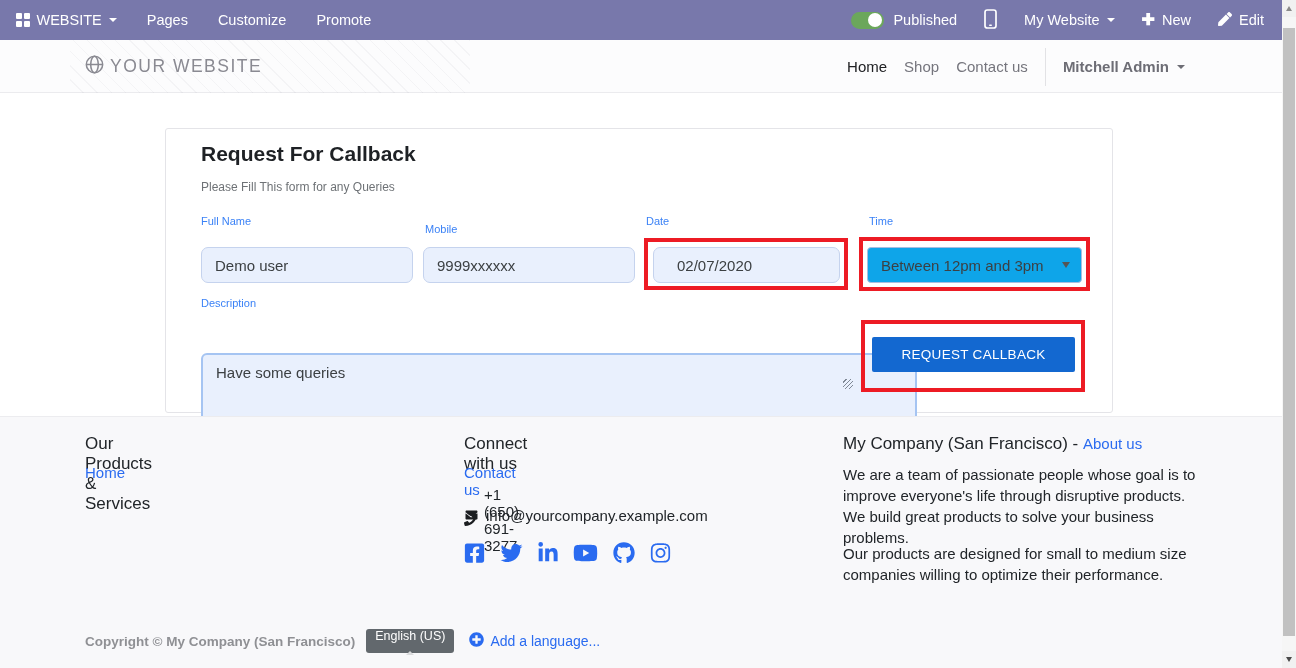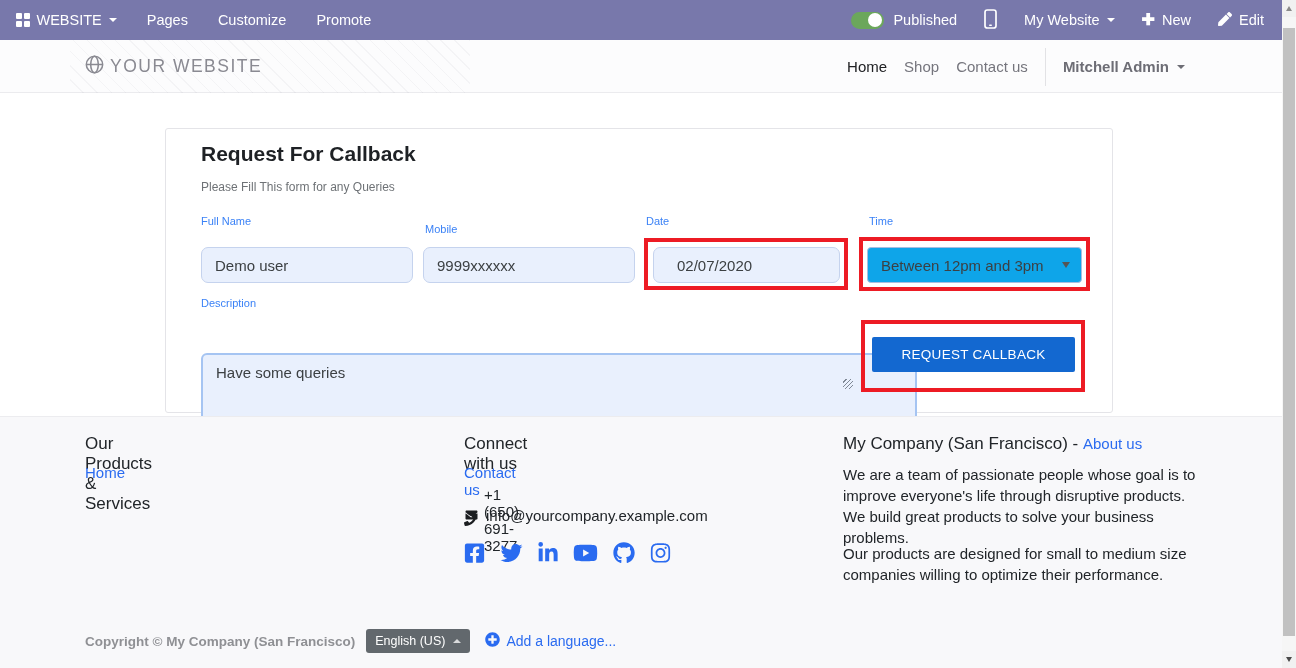--- a/index.html
+++ b/index.html
@@ -76,21 +76,21 @@
   .fc-head { position:absolute; top:17px; left:0; }
   .fc-link { position:absolute; top:47px; left:0; font-size:15px; }
   .contact-line { position:absolute; left:0; display:flex; align-items:center; gap:7px;
                   font-size:15px; color:#212529; }
   .social-row { position:absolute; left:0; top:125px; display:flex; align-items:center; gap:15px; }
   .social-row svg { fill:#2a6bf0; height:22px; }
   .f-para { position:absolute; left:0; width:356px; font-size:15px; line-height:21px; color:#212529; }
   .copy-row { position:absolute; left:85px; top:212px; display:flex; align-items:center; gap:11px; }
   .copy-text { color:#8f9094; font-size:13.5px;font-weight:bold; }
   .lang-badge { background:#62686d; color:#fff; font-size:12.5px; border-radius:3px;
-                height:24px; display:flex; align-items:center; gap:8px; padding:0 9px; }
+                height:24px; display:flex; align-items:center; gap:8px; padding:0 9px;flex-direction:column; }
   .caret-up { width:0; height:0; border-left:4px solid transparent;
               border-right:4px solid transparent; border-bottom:4.5px solid #d9dadc; }
   .addlang { display:flex; align-items:center; gap:6px; font-size:14px; margin-left:4px; }
   .addlang svg { fill:#2a6bf0; }
 
   
   .scrollbar { position:absolute; right:0; top:0; width:14px; height:668px; background:#f6f6f6; }
   .sb-btn { position:absolute; left:0; width:14px; height:17px; background:#f1f1f1;
             display:flex; align-items:center; justify-content:center; }
   .sb-up { top:0; } .sb-down { bottom:0; }

